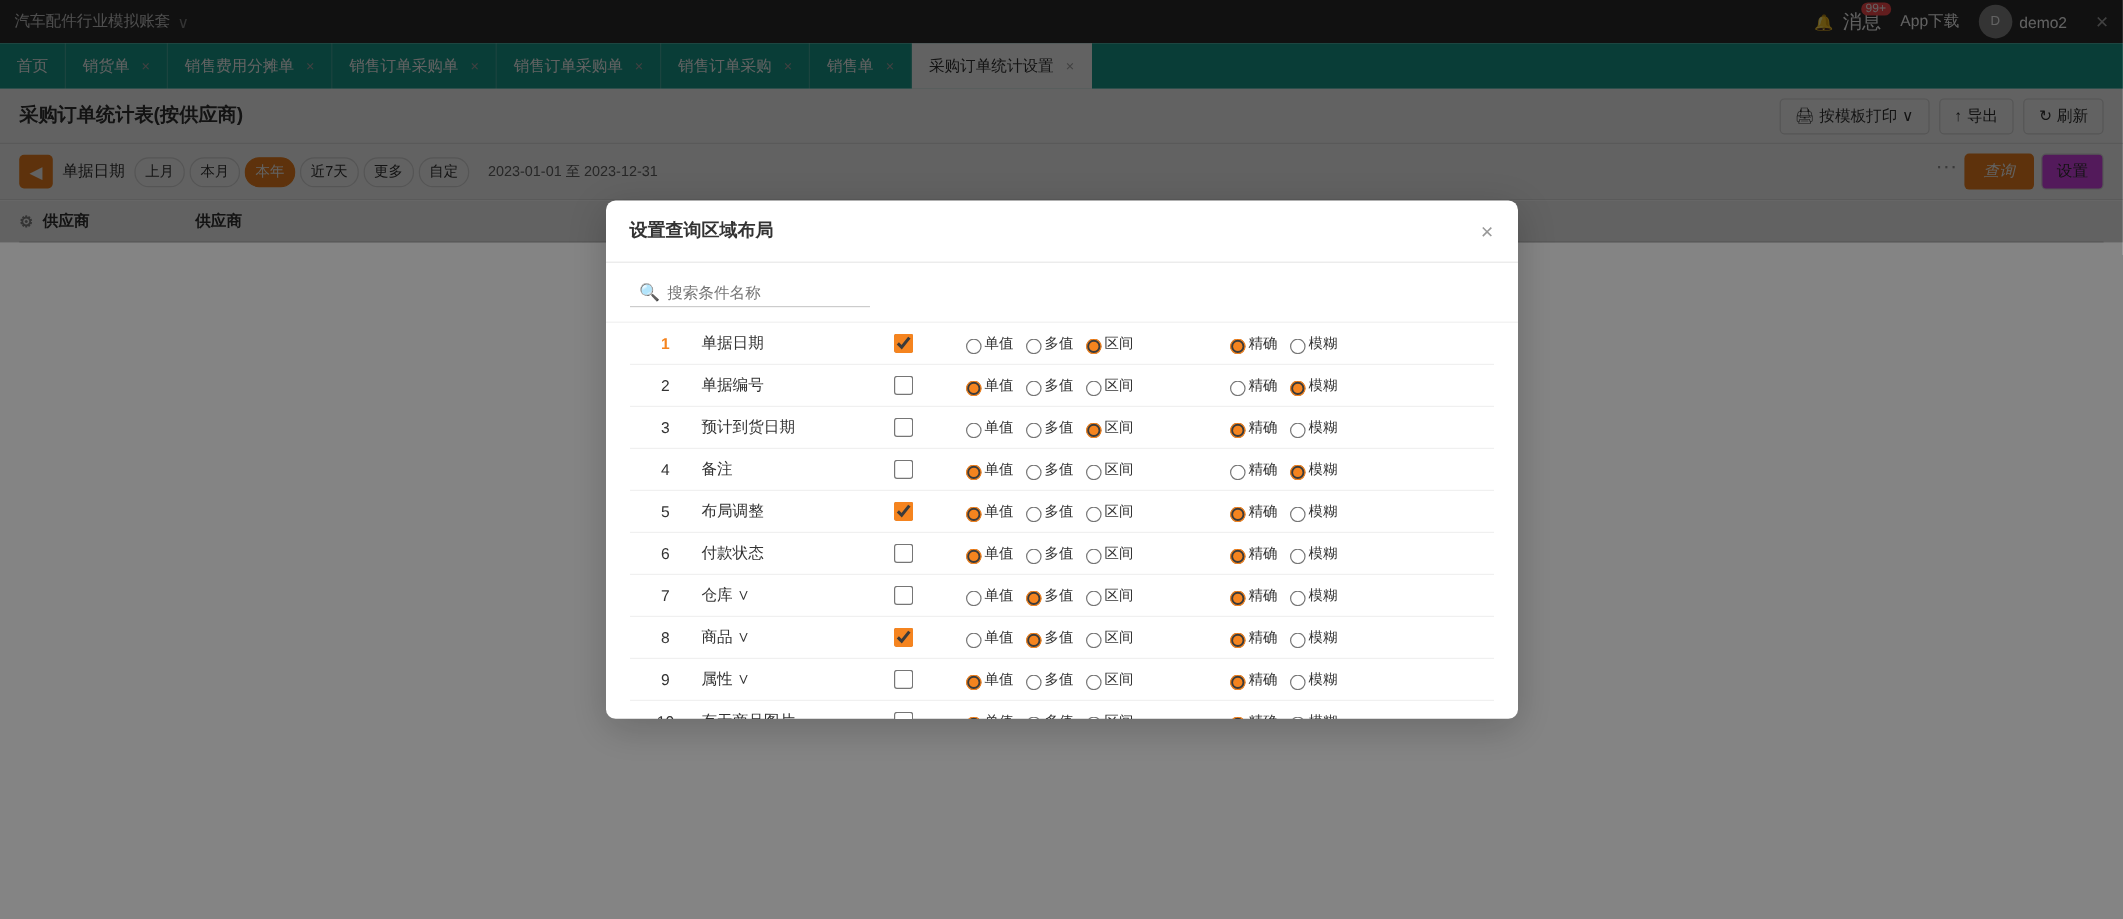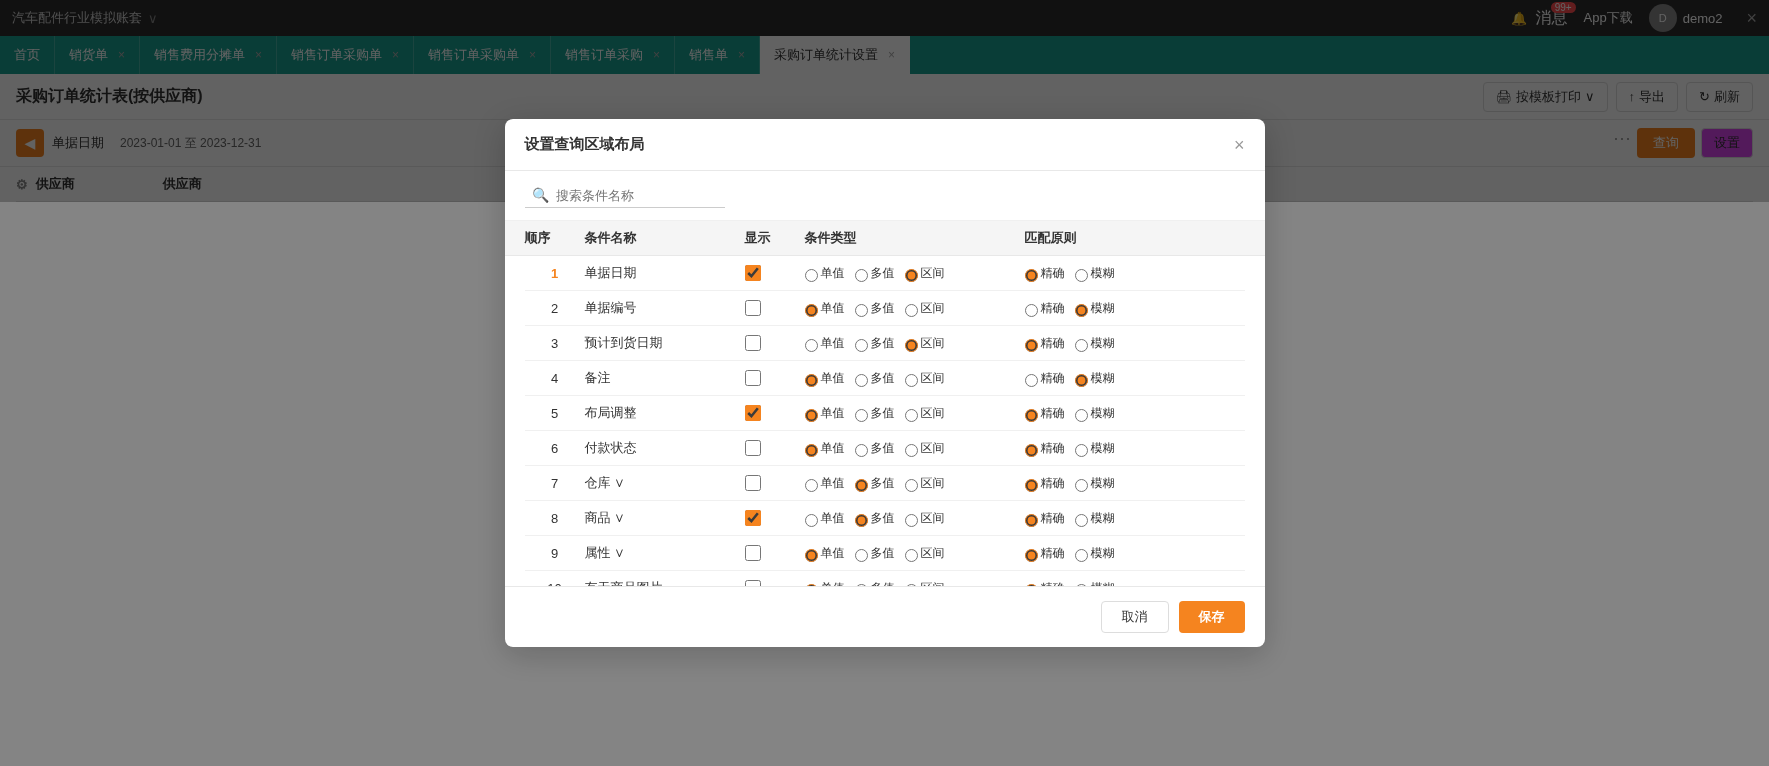--- a/index.html
+++ b/index.html
@@ -71,21 +71,21 @@
       gap: 8px;
       border-bottom: 1px solid #e8e8e8;
     }
     .filter-toggle { width: 28px; height: 28px; background: #f5841f; color: #fff; border-radius: 4px; display: flex; align-items: center; justify-content: center; cursor: pointer; font-size: 14px; }
     .filter-label { font-size: 13px; color: #333; }
     .filter-date-options { display: flex; align-items: center; gap: 4px; }
     .date-btn { padding: 3px 8px; border-radius: 12px; border: 1px solid #ddd; background: #fff; font-size: 12px; cursor: pointer; color: #333; }
     .date-btn.active { background: #f5841f; color: #fff; border-color: #f5841f; }
     .date-range { font-size: 12px; color: #666; margin-left: 8px; }
     .filter-bar-right { margin-left: auto; display: flex; gap: 6px; }
-    .btn-query { background: #f5841f; color: #fff; border: none; padding: 5px 16px; border-radius: 4px; cursor: pointer; font-size: 13px; }
+    .btn-query { background: #f5841f; color: #fff; border: none; padding: 5px 16px; border-radius: 4px; cursor: pointer; font-size: 13px; font-style: italic; }
     .btn-setting { background: #d946ef; color: #333; border: 1px solid #ddd; padding: 5px 12px; border-radius: 4px; cursor: pointer; font-size: 13px; }
 
     
     .table-area {
       background: #fff;
       margin: 0;
       padding: 0 16px;
     }
     .table-header-row {
       display: flex;
@@ -317,20 +317,28 @@
       <button class="btn">
         <span>↻</span>
         <span>刷新</span>
       </button>
     </div>
   </div>
 
   <div class="filter-bar">
     <div class="filter-toggle">◀</div>
     <span class="filter-label">单据日期</span>
+    <div class="filter-date-options">
+      <button class="date-btn">上月</button>
+      <button class="date-btn">本月</button>
+      <button class="date-btn active">本年</button>
+      <button class="date-btn">近7天</button>
+      <button class="date-btn">更多</button>
+      <button class="date-btn">自定</button>
+    </div>
     <span class="date-range">2023-01-01 至 2023-12-31</span>
     <div class="filter-bar-right">
       <span style="color:#999;font-size:18px;cursor:pointer;">···</span>
       <button class="btn-query">查询</button>
       <button class="btn-setting">设置</button>
     </div>
   </div>
 
   <div class="table-area">
     <div class="table-header-row">
@@ -351,27 +359,20 @@
 
 
     <div class="modal-search">
       <div class="search-box">
         <span class="search-icon">🔍</span>
         <input type="text" placeholder="搜索条件名称" style="">
       </div>
     </div>
 
     <div class="modal-table">
-      <div class="modal-table-header">
-        <span>顺序</span>
-        <span>条件名称</span>
-        <span>显示</span>
-        <span>条件类型</span>
-        <span>匹配原则</span>
-      </div>
       <div class="modal-table-body" id="modal-table-body">
 
       <div class="modal-table-row">
             <div style="text-align: center; font-weight: bold; color: rgb(245, 132, 31);">1</div>
             <div>单据日期</div>
             <div style="display: flex; align-items: center;">
               <input type="checkbox" class="cb" checked="" style="">
             </div>
             <div>
               <div class="radio-group">
@@ -563,18 +564,14 @@
             <div>
               <div class="radio-group">
                 <label class="radio-item"><input type="radio" name="match_9" checked="" style="">精确</label>
                 <label class="radio-item"><input type="radio" name="match_9" style="">模糊</label>
               </div>
             </div>
           </div>
         </div>
     </div>
 
-    <div class="modal-footer">
-      <button class="btn-cancel">取消</button>
-      <button class="btn-save">保存</button>
-    </div>
   </div>
 </div>
 
 </body></html>

